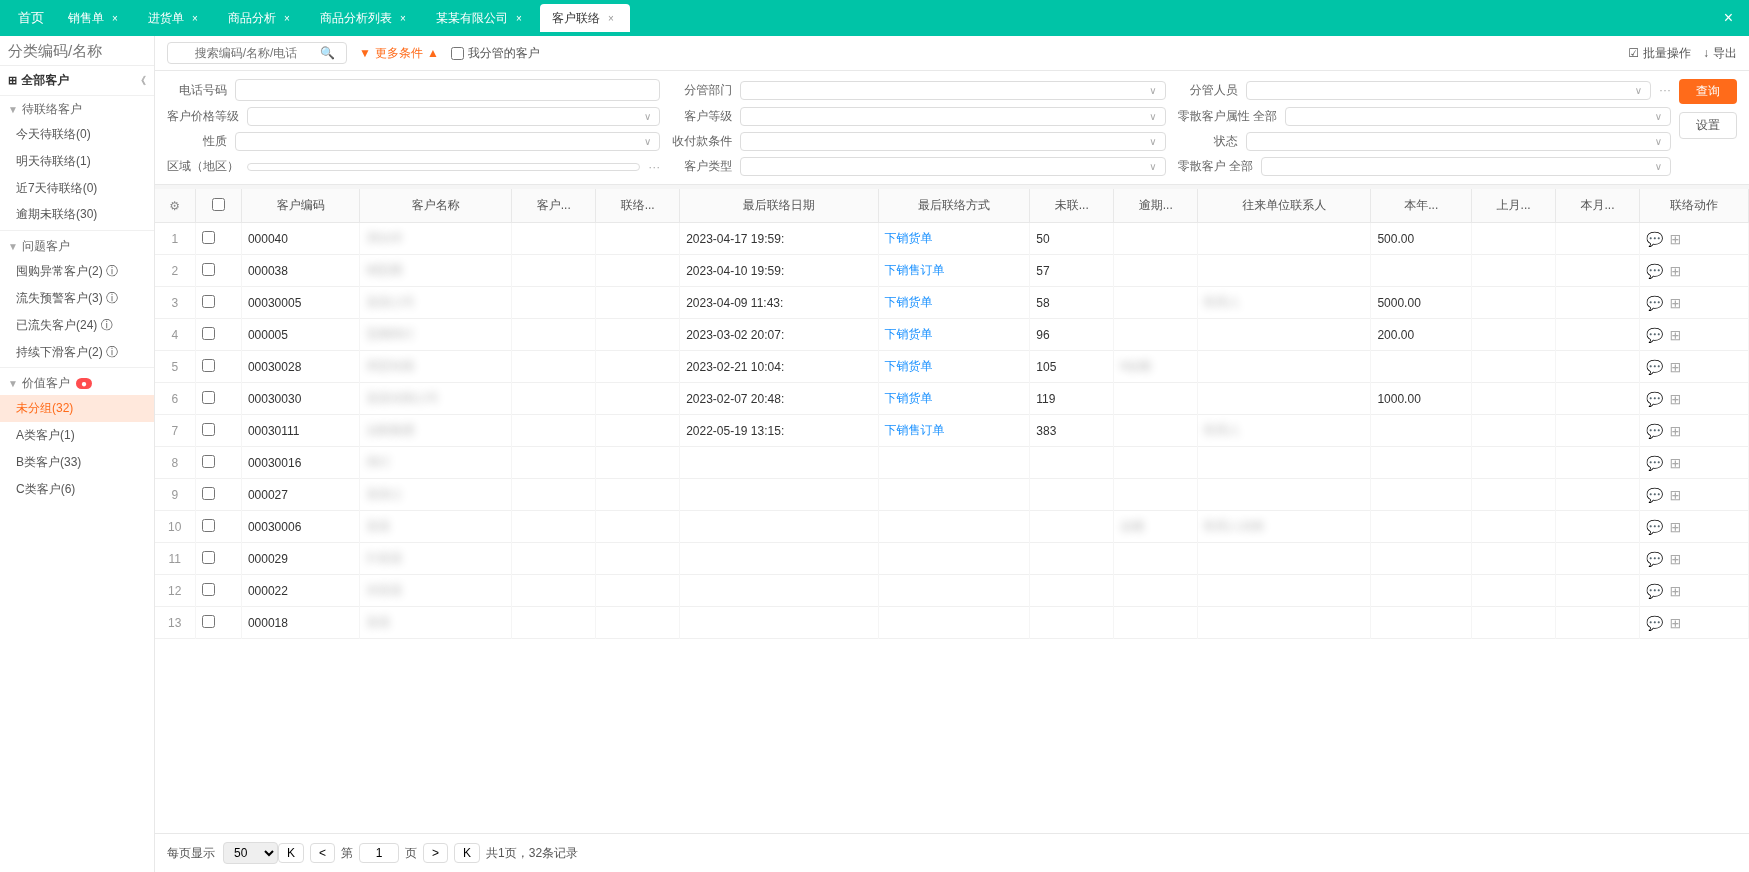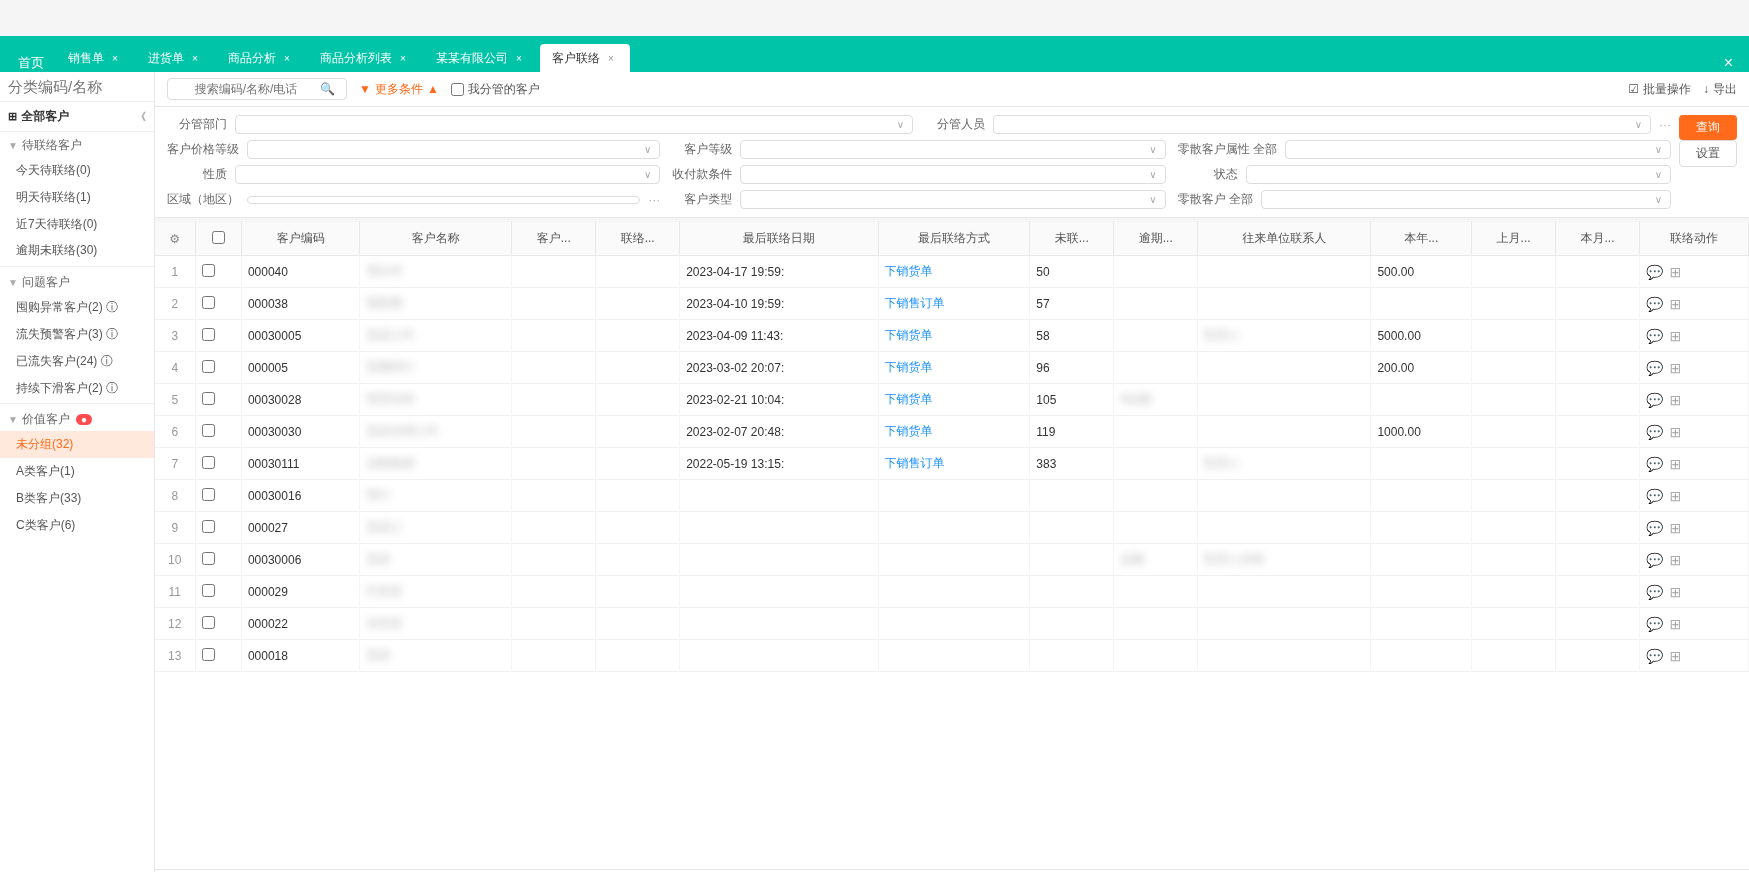--- a/index.html
+++ b/index.html
@@ -1,26 +1,25 @@
 <!DOCTYPE html>
 <html><head>
   <meta charset="utf-8">
   <style>
     * { box-sizing: border-box; margin: 0; padding: 0; font-family: 'Microsoft YaHei', Arial, sans-serif; font-size: 12px; }
     body { background: #f5f5f5; overflow: hidden; }
 
     
     .top-nav {
       display: flex;
-      align-items: flex-end;
+      align-items: center;
       background: #00c4a7;
       height: 36px;
       padding: 0 8px;
       gap: 2px;
-      margin-top: 36px;
     }
     .nav-tab {
       display: flex;
       align-items: center;
       height: 28px;
       padding: 0 12px;
       border-radius: 4px 4px 0 0;
       color: #fff;
       cursor: pointer;
       font-size: 13px;
@@ -249,20 +248,21 @@
       font-size: 12px;
     }
     .btn-reset {
       background: #fff;
       color: #555;
       border: 1px solid #ddd;
       border-radius: 4px;
       padding: 4px 16px;
       cursor: pointer;
       font-size: 12px;
+      margin-top: 8px;
     }
     .filter-dots { color: #aaa; cursor: pointer; }
 
     
     .table-container {
       flex: 1;
       overflow: auto;
       background: #fff;
       margin-top: 4px;
     }
@@ -446,20 +446,24 @@
         <span>导出</span>
       </div>
     </div>
 
     <div class="advanced-filter">
       <div style="display:flex;gap:8px;align-items:flex-start;">
         <div style="flex:1;">
 
           <div class="filter-row">
             <div class="filter-field">
+              <span class="filter-label">电话号码</span>
+              <input class="filter-input" type="text" style="">
+            </div>
+            <div class="filter-field">
               <span class="filter-label">分管部门</span>
               <div class="filter-select">
                 <span></span>
                 <span class="chevron">∨</span>
               </div>
             </div>
             <div class="filter-field">
               <span class="filter-label">分管人员</span>
               <div class="filter-select">
                 <span></span>

